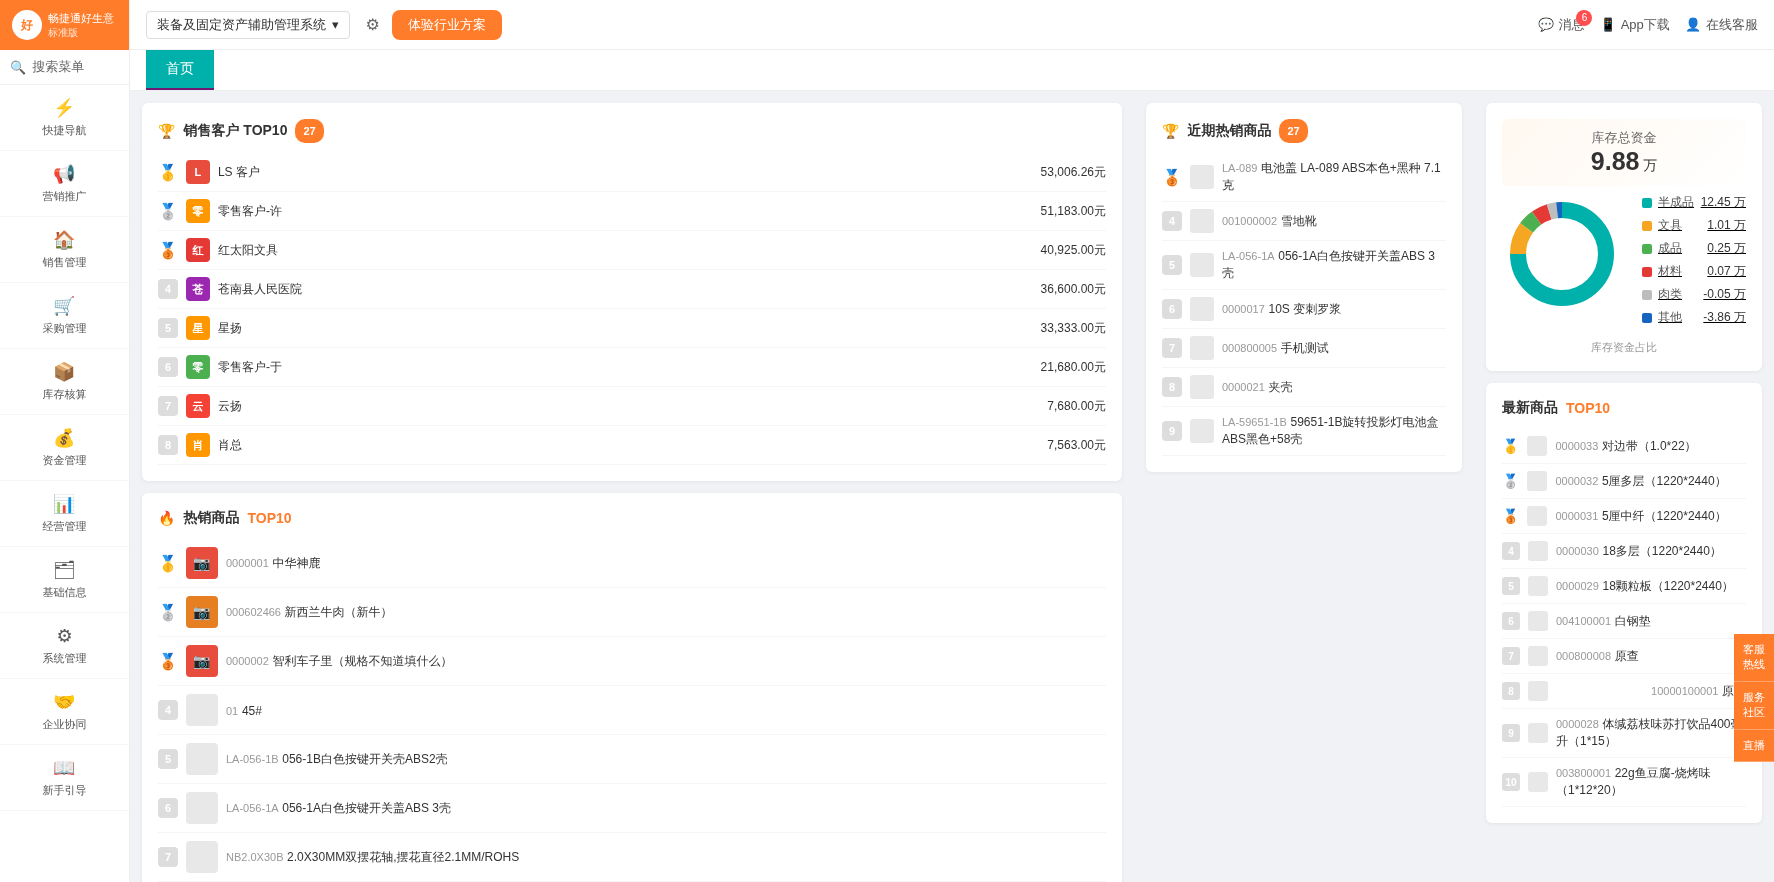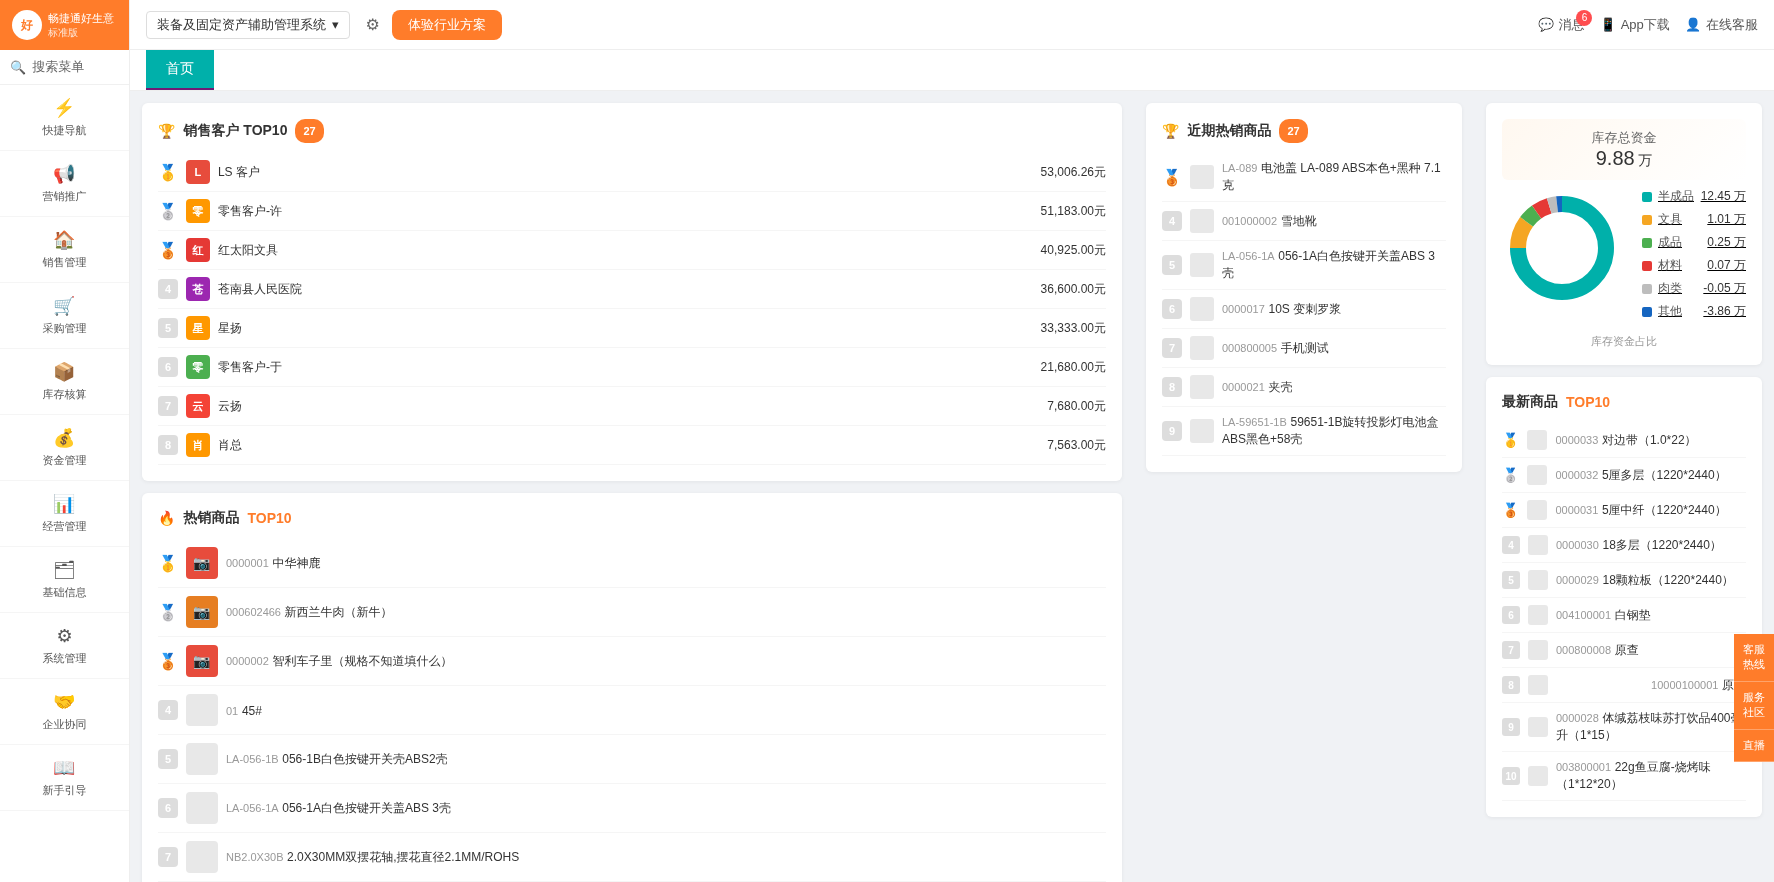--- a/index.html
+++ b/index.html
@@ -627,21 +627,21 @@
       </div>
 
     </div>
 
     <div class="content-right">
 
       <div class="card">
         <div class="inv-total" style="background:linear-gradient(135deg,#fff8f0,#fff);border-radius:6px;padding:10px 0;margin-bottom:8px;">
           <div style="color:#666;font-size:13px;">库存总资金</div>
           <div>
-            <span style="color:#333;font-size:20px;font-weight:normal;">9.88</span>
+            <span style="color:#333;font-size:25px;font-weight:bold;">9.88</span>
             <span style="color:#333;font-size:14px;">万</span>
           </div>
         </div>
         <div class="donut-wrap">
           <svg class="donut-svg" width="120" height="120" viewBox="0 0 120 120">
 
             <circle cx="60" cy="60" r="44" fill="none" stroke="#00b0aa" stroke-width="16" stroke-dasharray="207 69" stroke-dashoffset="0" transform="rotate(-90 60 60)"></circle>
             <circle cx="60" cy="60" r="44" fill="none" stroke="#f5a623" stroke-width="16" stroke-dasharray="28 249" stroke-dashoffset="-207" transform="rotate(-90 60 60)"></circle>
             <circle cx="60" cy="60" r="44" fill="none" stroke="#4caf50" stroke-width="16" stroke-dasharray="14 263" stroke-dashoffset="-235" transform="rotate(-90 60 60)"></circle>
             <circle cx="60" cy="60" r="44" fill="none" stroke="#e53935" stroke-width="16" stroke-dasharray="14 263" stroke-dashoffset="-249" transform="rotate(-90 60 60)"></circle>

